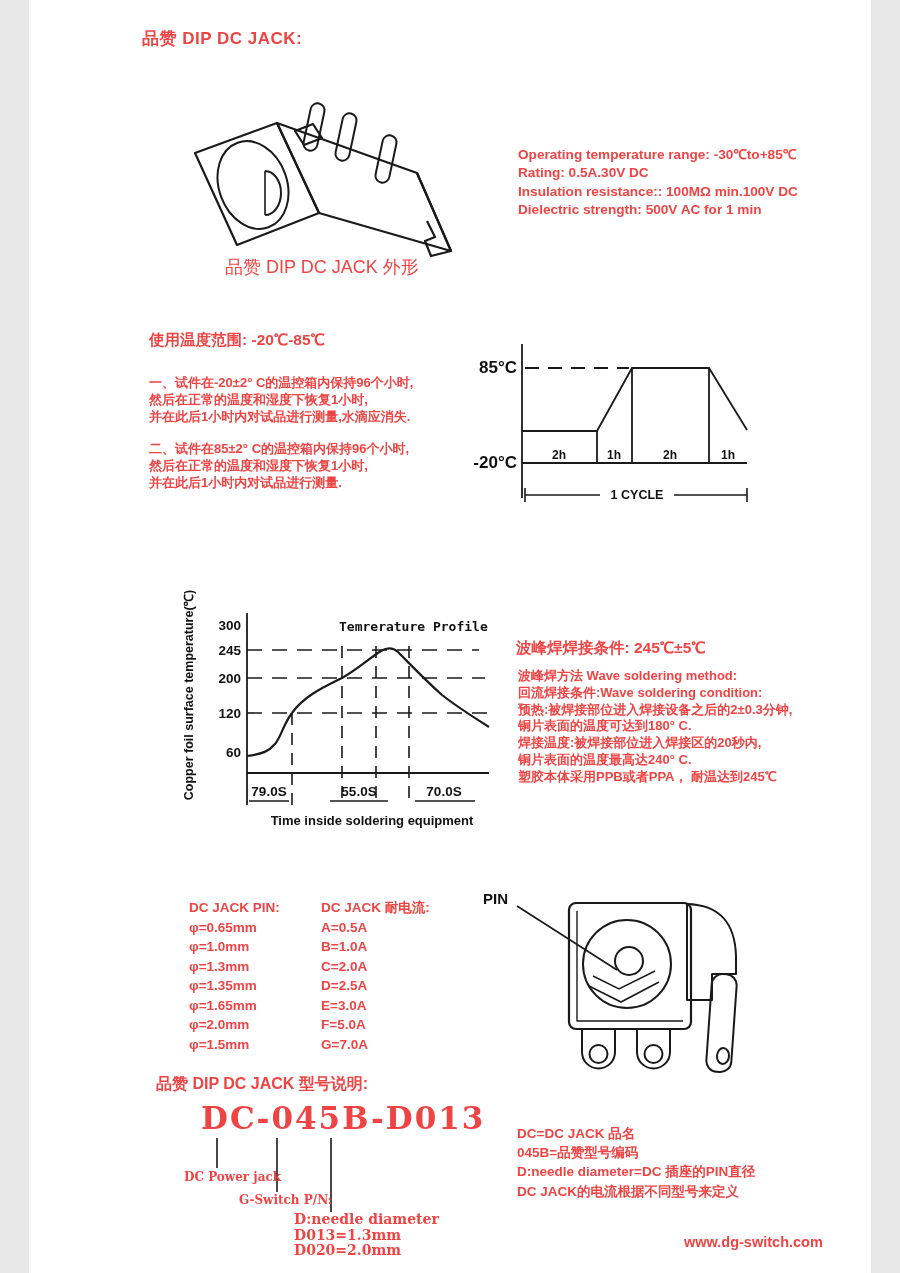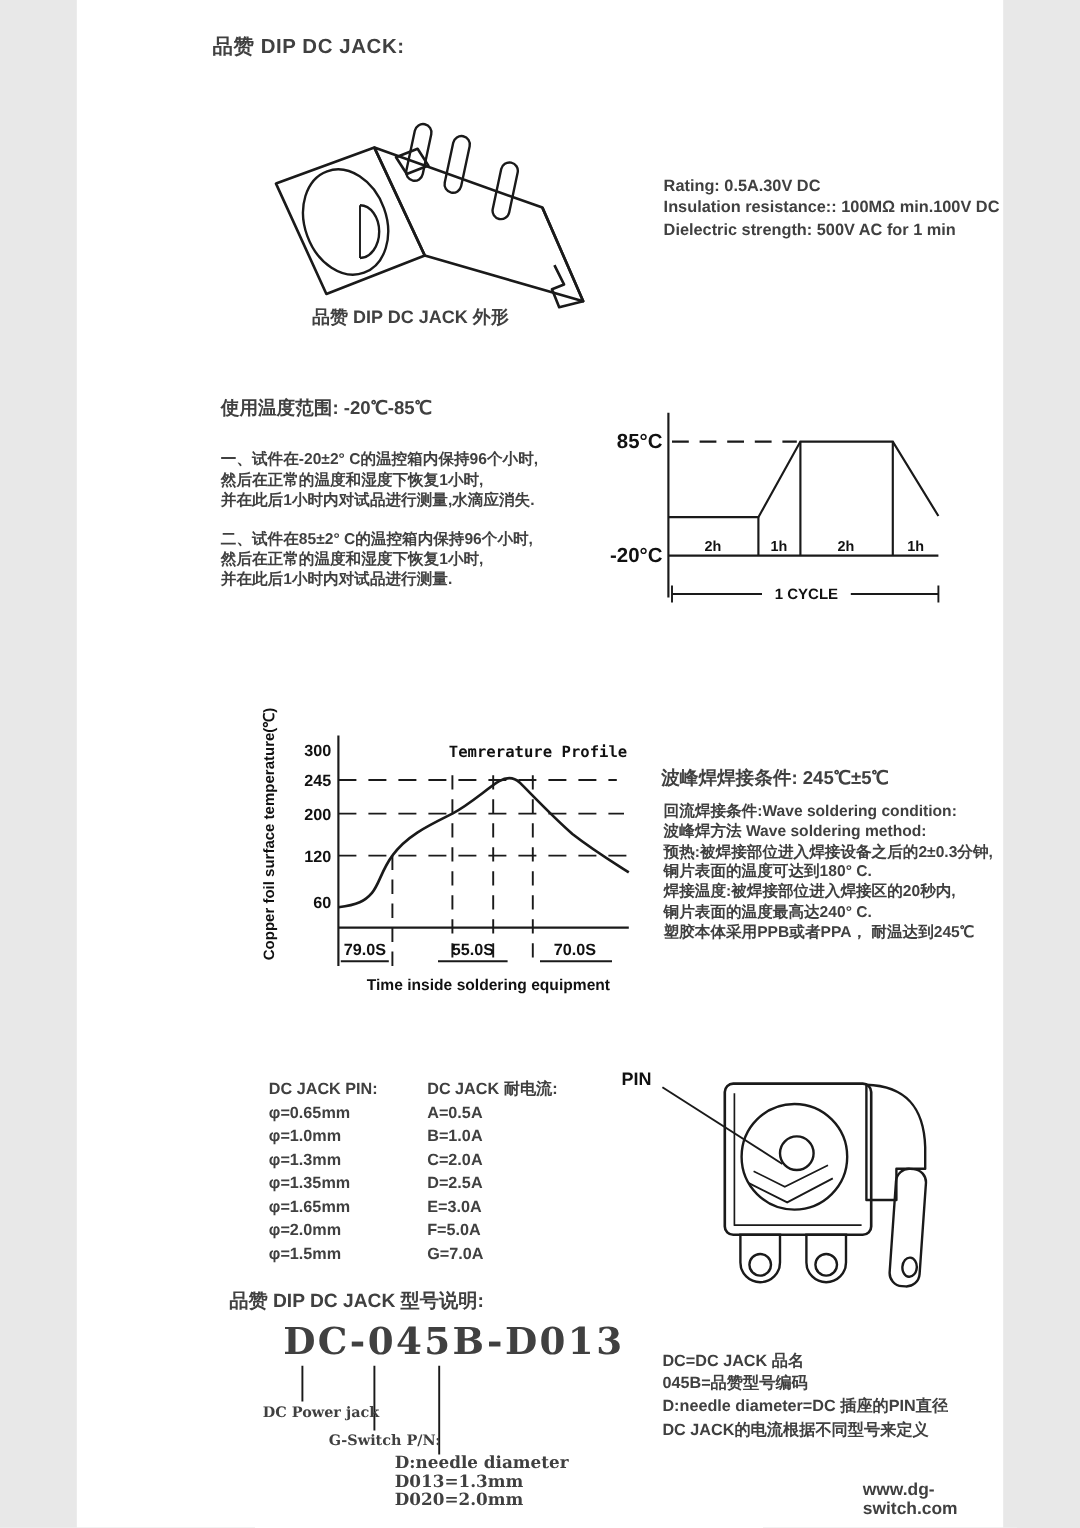--- a/index.html
+++ b/index.html
@@ -1,27 +1,27 @@
 <!DOCTYPE html>
 <html><head>
 <meta charset="utf-8">
 <style>
   html,body{margin:0;padding:0;background:#e8e8e8;}
   .page{
-    position:relative;width:772px;height:1273px;background:#ffffff;
-    font-family:"Liberation Sans",sans-serif;color:#404040;overflow:hidden;
+    position:relative;width:842px;height:1273px;background:#ffffff;
+    font-family:"Liberation Sans",sans-serif;color:#ef4444;overflow:hidden;
     margin:0 auto;
   }
   .abs{position:absolute;}
   .h1{font-size:17px;font-weight:bold;letter-spacing:.5px;}
   .h2{font-size:15.5px;font-weight:bold;}
   .body-lines div{font-size:13px;font-weight:600;line-height:17.2px;white-space:nowrap;}
   .spec-lines div{font-size:13.6px;font-weight:600;line-height:18.4px;white-space:nowrap;}
   .wave-lines div{font-size:13px;font-weight:600;line-height:16.8px;white-space:nowrap;}
-  .caption{font-size:15px;font-weight:bold;}
+  .caption{font-size:18px;font-weight:normal;}
   .pin-col div{font-size:13.5px;font-weight:600;line-height:19.5px;white-space:nowrap;}
   .pin-col .hdr{font-weight:bold;}
   .pn-code{font-family:"DejaVu Serif",serif;font-size:31px;font-weight:bold;letter-spacing:2px;}
   .cad{font-family:"DejaVu Serif",serif;font-size:12px;font-weight:bold;white-space:nowrap;}
   .cad-lines div{font-family:"DejaVu Serif",serif;font-size:14px;font-weight:bold;line-height:15.5px;white-space:nowrap;}
   .pn-right div{font-size:13.5px;font-weight:600;line-height:19.2px;white-space:nowrap;}
   .footer{font-size:14.5px;font-weight:600;}
   svg{display:block;}
   svg text{font-family:"Liberation Sans",sans-serif;fill:#111;}
   svg .mono{font-family:"DejaVu Sans Mono",monospace;}
@@ -51,20 +51,21 @@
 
     <g class="ln" stroke-width="2" fill="#fff">
       <ellipse cx="74" cy="92" rx="34" ry="45" transform="rotate(-20 74 92)"></ellipse>
       <path d="M86,78 a16,22 0 0 1 0,44"></path>
       <path d="M86,78 L86,122" stroke-width="1.6"></path>
     </g>
   </svg>
   <div class="abs caption" style="left:196px;top:255px;">品赞 DIP DC JACK 外形</div>
 
   <div class="abs spec-lines" style="left:489px;top:146px;">
+    <div>Operating temperature range:  -30℃to+85℃</div>
     <div>Rating:  0.5A.30V DC</div>
     <div>Insulation resistance::  100MΩ min.100V DC</div>
     <div>Dielectric strength:  500V AC for 1 min</div>
   </div>
 
   <div class="abs h2" style="left:120px;top:330px;">使用温度范围:  -20℃-85℃</div>
   <div class="abs body-lines" style="left:120px;top:374px;">
     <div>一、试件在-20±2° C的温控箱内保持96个小时,</div>
     <div>然后在正常的温度和湿度下恢复1小时,</div>
     <div>并在此后1小时内对试品进行测量,水滴应消失.</div>
@@ -132,22 +133,22 @@
     <g class="ln" stroke-width="1.6">
       <path d="M82,228 H122"></path>
       <path d="M163,228 H221"></path>
       <path d="M248,228 H308"></path>
     </g>
     <text x="205" y="252" text-anchor="middle" font-size="13" font-weight="bold">Time inside soldering equipment</text>
   </svg>
 
   <div class="abs h2" style="left:487px;top:638px;">波峰焊焊接条件:  245℃±5℃</div>
   <div class="abs wave-lines" style="left:489px;top:668px;">
+    <div>波峰焊方法 Wave soldering method:</div>
     <div>回流焊接条件:Wave soldering condition:</div>
-    <div>波峰焊方法 Wave soldering method:</div>
     <div>预热:被焊接部位进入焊接设备之后的2±0.3分钟,</div>
     <div>铜片表面的温度可达到180° C.</div>
     <div>焊接温度:被焊接部位进入焊接区的20秒内,</div>
     <div>铜片表面的温度最高达240° C.</div>
     <div>塑胶本体采用PPB或者PPA， 耐温达到245℃</div>
   </div>
 
   <div class="abs pin-col" style="left:160px;top:898px;">
     <div class="hdr">DC JACK PIN:</div>
     <div>φ=0.65mm</div>

